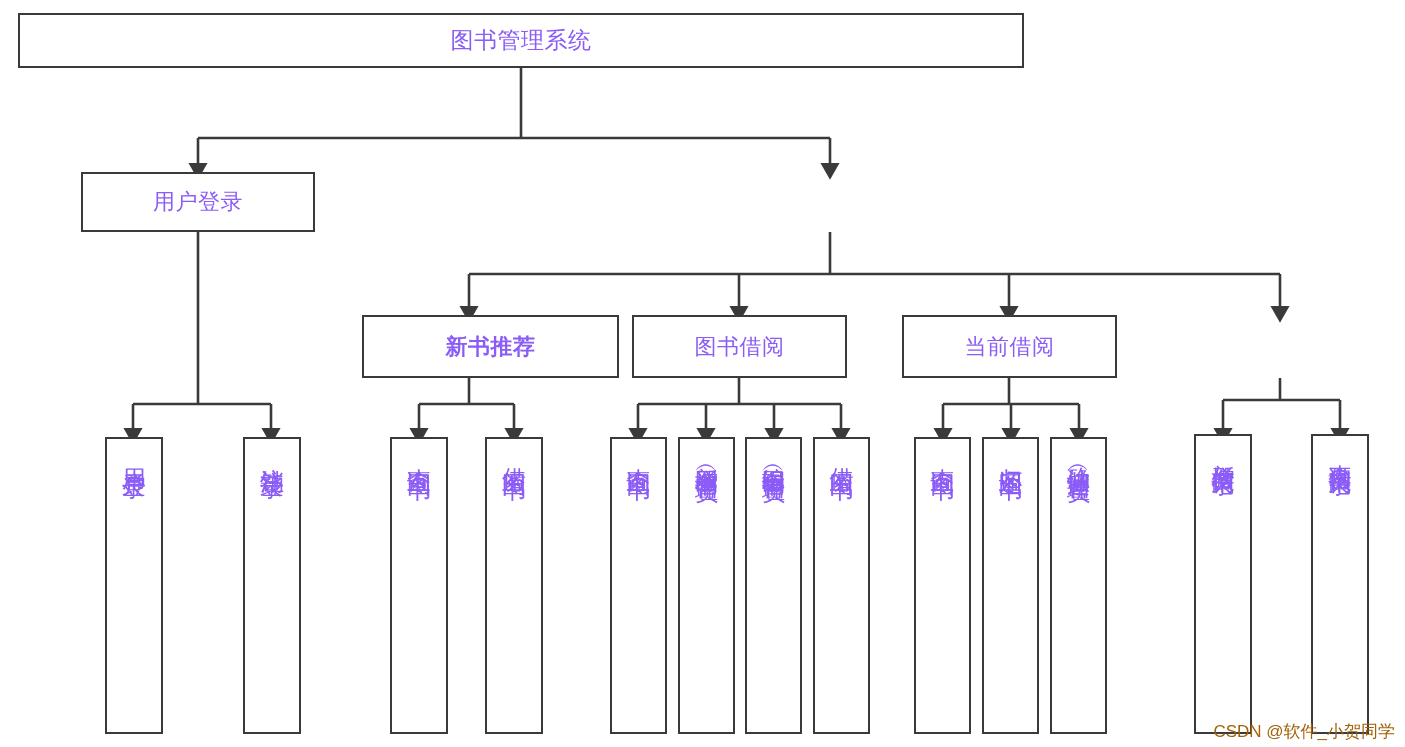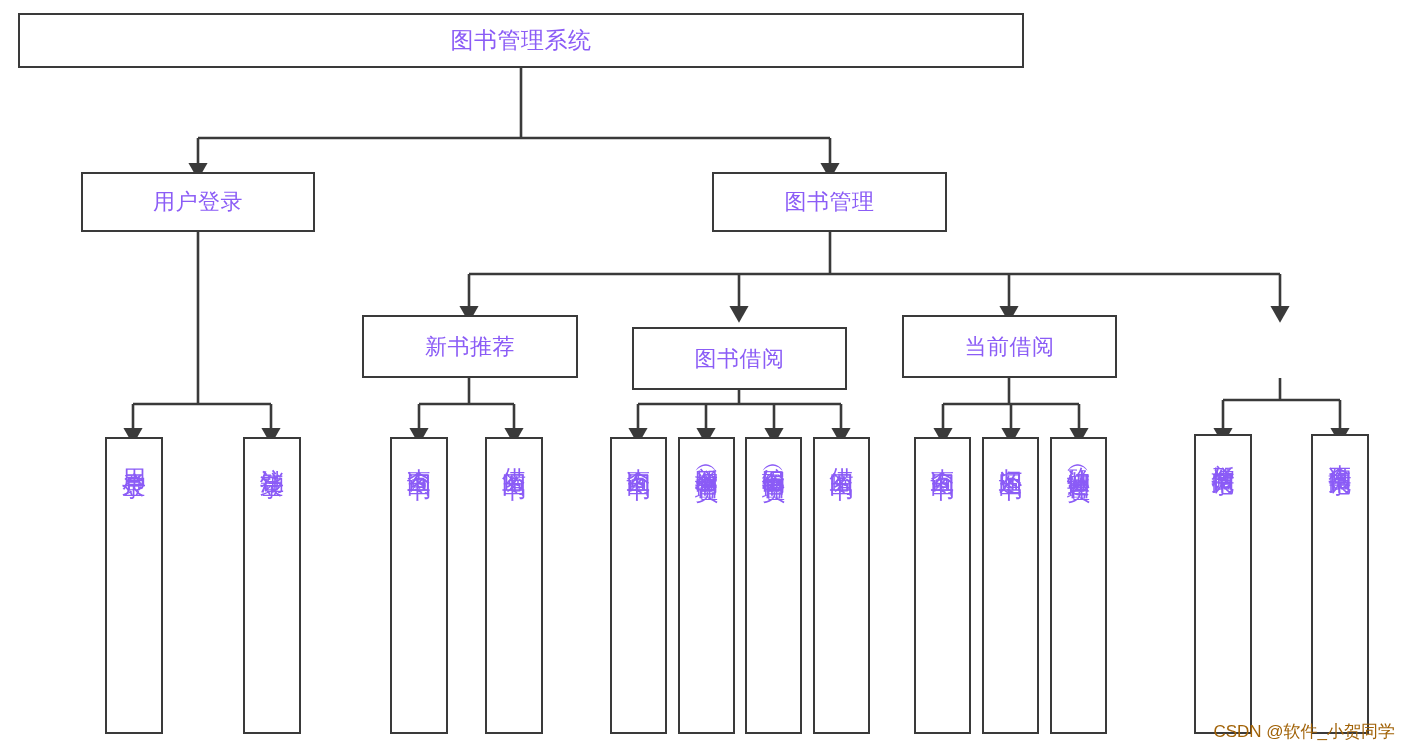--- a/index.html
+++ b/index.html
@@ -135,28 +135,25 @@
     </g>
   </svg>
 
   <div class="node horiz root" style="left:18px; top:13px; width:1006px; height:55px;">
     <span class="lbl">图书管理系统</span>
   </div>
 
   <div class="node horiz" style="left:81px; top:172px; width:234px; height:60px;">
     <span class="lbl">用户登录</span>
   </div>
-  <div class="node horiz" style="left:712px; top:172px; width:235px; height:60px;">
-    <span class="lbl">图书管理</span>
-  </div>
-
-  <div class="node horiz" style="left:362px; top:315px; width:216px; height:63px;">
+
+  <div class="node horiz" style="left:362px; top:315px; width:257px; height:63px;font-weight:bold;">
     <span class="lbl">新书推荐</span>
   </div>
-  <div class="node horiz" style="left:632px; top:315px; width:215px; height:63px;margin-top:12px;">
+  <div class="node horiz" style="left:632px; top:315px; width:215px; height:63px;">
     <span class="lbl">图书借阅</span>
   </div>
   <div class="node horiz" style="left:902px; top:315px; width:215px; height:63px;align-items:center;">
     <span class="lbl">当前借阅</span>
   </div>
 
   <div class="node vert" style="left:105px; top:437px; width:58px; height:297px;">
     <span class="lbl">用户登录</span>
   </div>
   <div class="node vert" style="left:243px; top:437px; width:58px; height:297px;">

